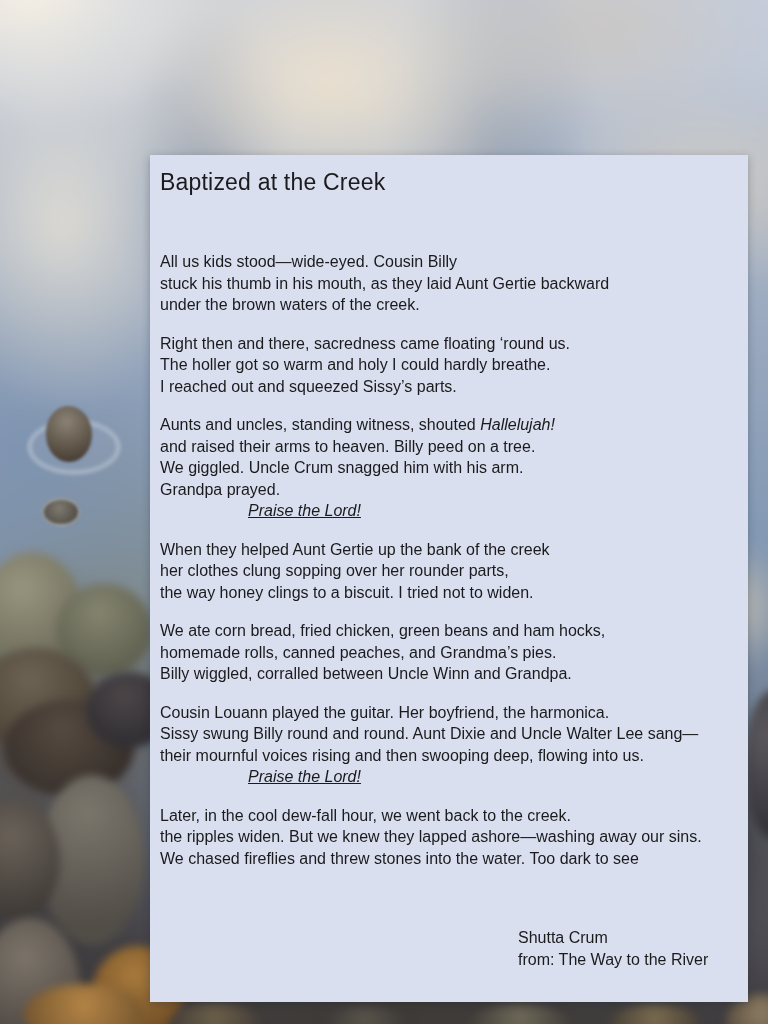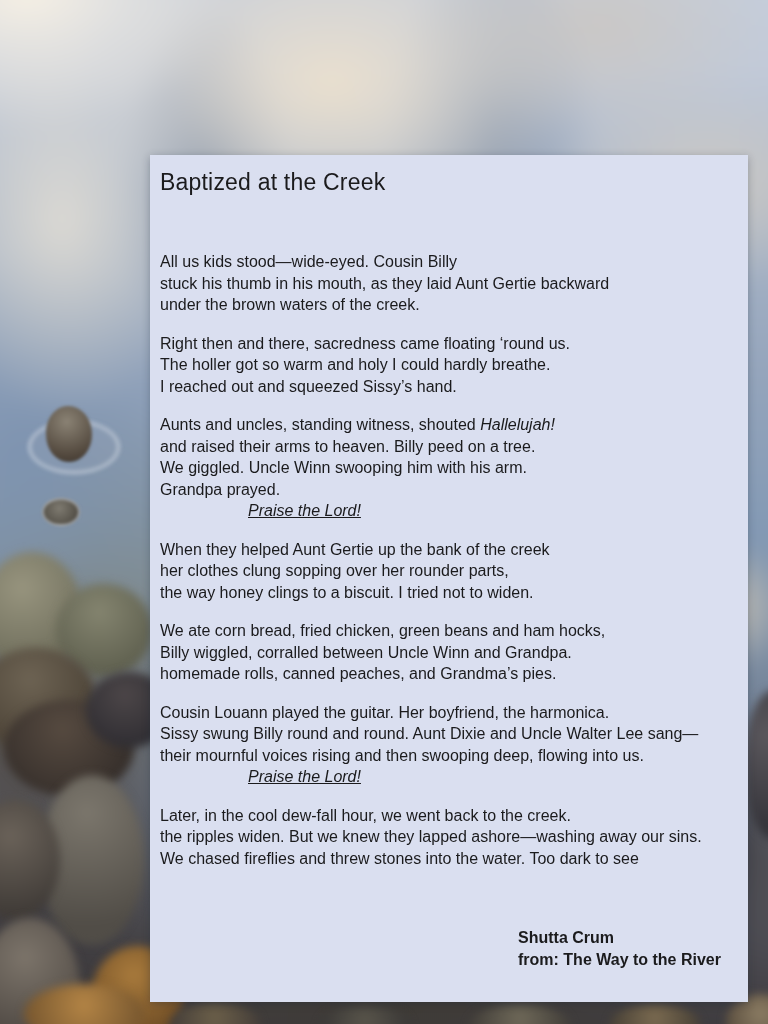--- a/index.html
+++ b/index.html
@@ -77,21 +77,21 @@
   }
   .title{
     font-size:23px;line-height:28px;font-weight:400;
     margin:5px 0 55px 0;letter-spacing:0.2px;
   }
   .line{font-size:16px;line-height:21.5px;white-space:pre-wrap;}
   .stanza{margin:16px 0 17px 0;}
   .indent{padding-left:88px;text-decoration:underline;}
   .it{font-style:italic;}
   .attribution{margin:58px 0 0 358px;}
-  .attribution .line{line-height:22px;font-weight:bold;}
+  .attribution .line{line-height:22px;}
 </style>
 </head>
 <body>
 
 <div class="stage">
 
   <div class="photo">
     <div class="photo-base"></div>
     <div class="ripple"></div>
     <div class="stone"></div>
@@ -118,38 +118,38 @@
     <div class="title">Baptized at the Creek</div>
     <div>
         <div class="stanza">
           <div class="line"><span>All us kids stood—wide-eyed. Cousin Billy</span></div>
           <div class="line"><span>stuck his thumb in his mouth, as they laid Aunt Gertie backward</span></div>
           <div class="line"><span>under the brown waters of the creek.</span></div>
         </div>
         <div class="stanza">
           <div class="line"><span>Right then and there, sacredness came floating ‘round us.</span></div>
           <div class="line"><span>The holler got so warm and holy I could hardly breathe.</span></div>
-          <div class="line"><span>I reached out and squeezed Sissy’s hand.</span></div>
+          <div class="line"><span>I reached out and squeezed Sissy’s parts.</span></div>
         </div>
         <div class="stanza">
           <div class="line"><span>Aunts and uncles, standing witness, shouted </span><span class="it">Hallelujah!</span></div>
           <div class="line"><span>and raised their arms to heaven. Billy peed on a tree.</span></div>
-          <div class="line"><span>We giggled. Uncle Winn swooping him with his arm.</span></div>
+          <div class="line"><span>We giggled. Uncle Crum snagged him with his arm.</span></div>
           <div class="line"><span>Grandpa prayed.</span></div>
           <div class="line indent"><span class="it">Praise the Lord!</span></div>
         </div>
         <div class="stanza">
           <div class="line"><span>When they helped Aunt Gertie up the bank of the creek</span></div>
           <div class="line"><span>her clothes clung sopping over her rounder parts,</span></div>
           <div class="line"><span>the way honey clings to a biscuit. I tried not to widen.</span></div>
         </div>
         <div class="stanza">
           <div class="line"><span>We ate corn bread, fried chicken, green beans and ham hocks,</span></div>
+          <div class="line"><span>homemade rolls, canned peaches, and Grandma’s pies.</span></div>
           <div class="line"><span>Billy wiggled, corralled between Uncle Winn and Grandpa.</span></div>
-          <div class="line"><span>homemade rolls, canned peaches, and Grandma’s pies.</span></div>
         </div>
         <div class="stanza">
           <div class="line"><span>Cousin Louann played the guitar. Her boyfriend, the harmonica.</span></div>
           <div class="line"><span>Sissy swung Billy round and round. Aunt Dixie and Uncle Walter Lee sang—</span></div>
           <div class="line"><span>their mournful voices rising and then swooping deep, flowing into us.</span></div>
           <div class="line indent"><span class="it">Praise the Lord!</span></div>
         </div>
         <div class="stanza">
           <div class="line"><span>Later, in the cool dew-fall hour, we went back to the creek.</span></div>
           <div class="line"><span>the ripples widen. But we knew they lapped ashore—washing away our sins.</span></div>

